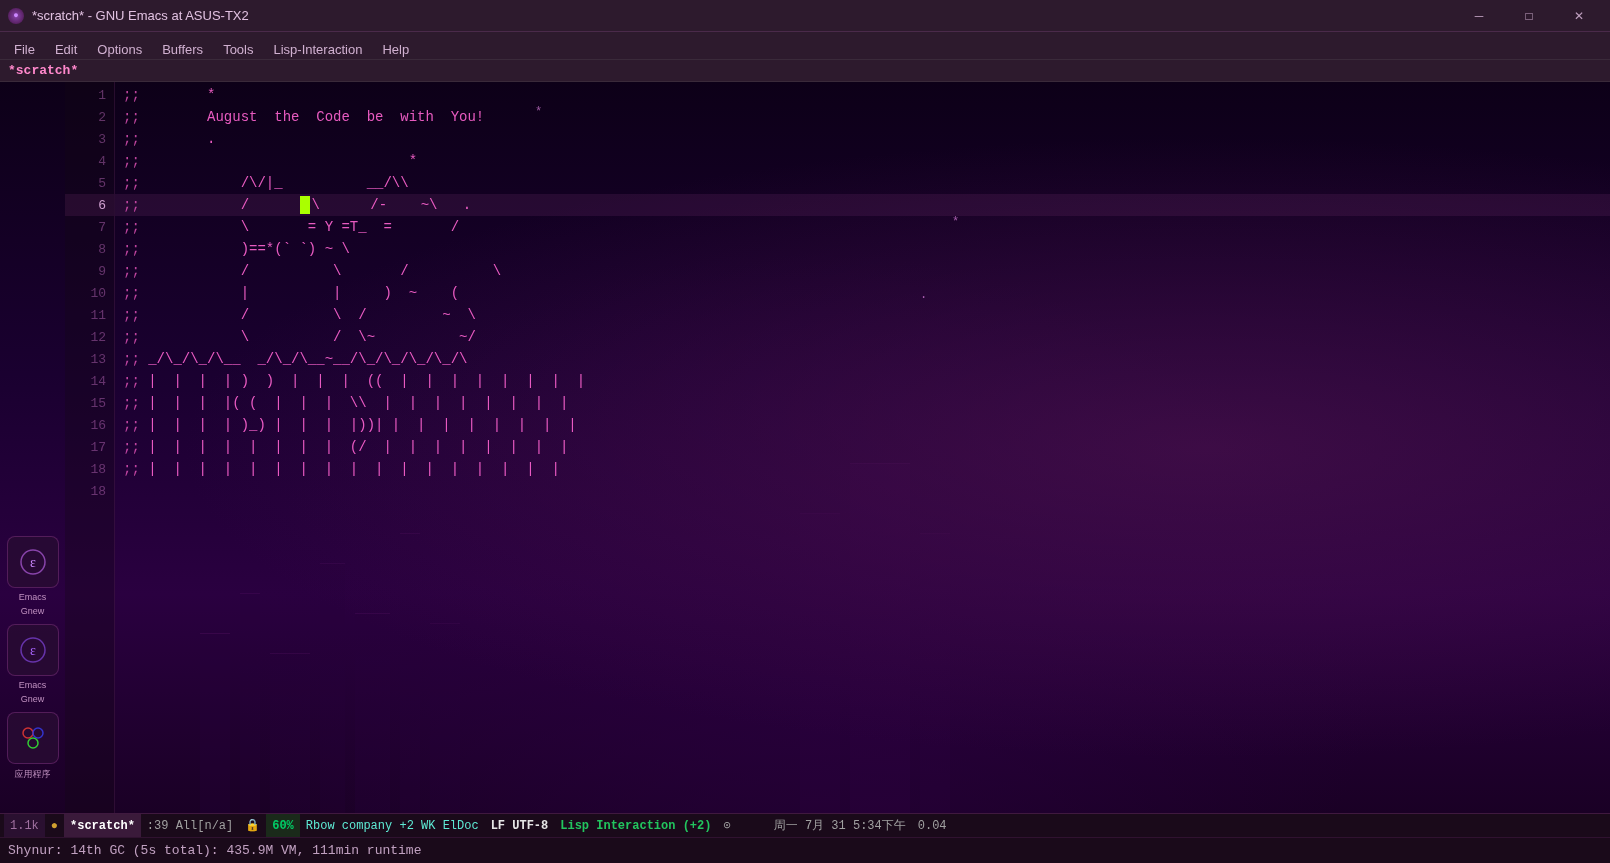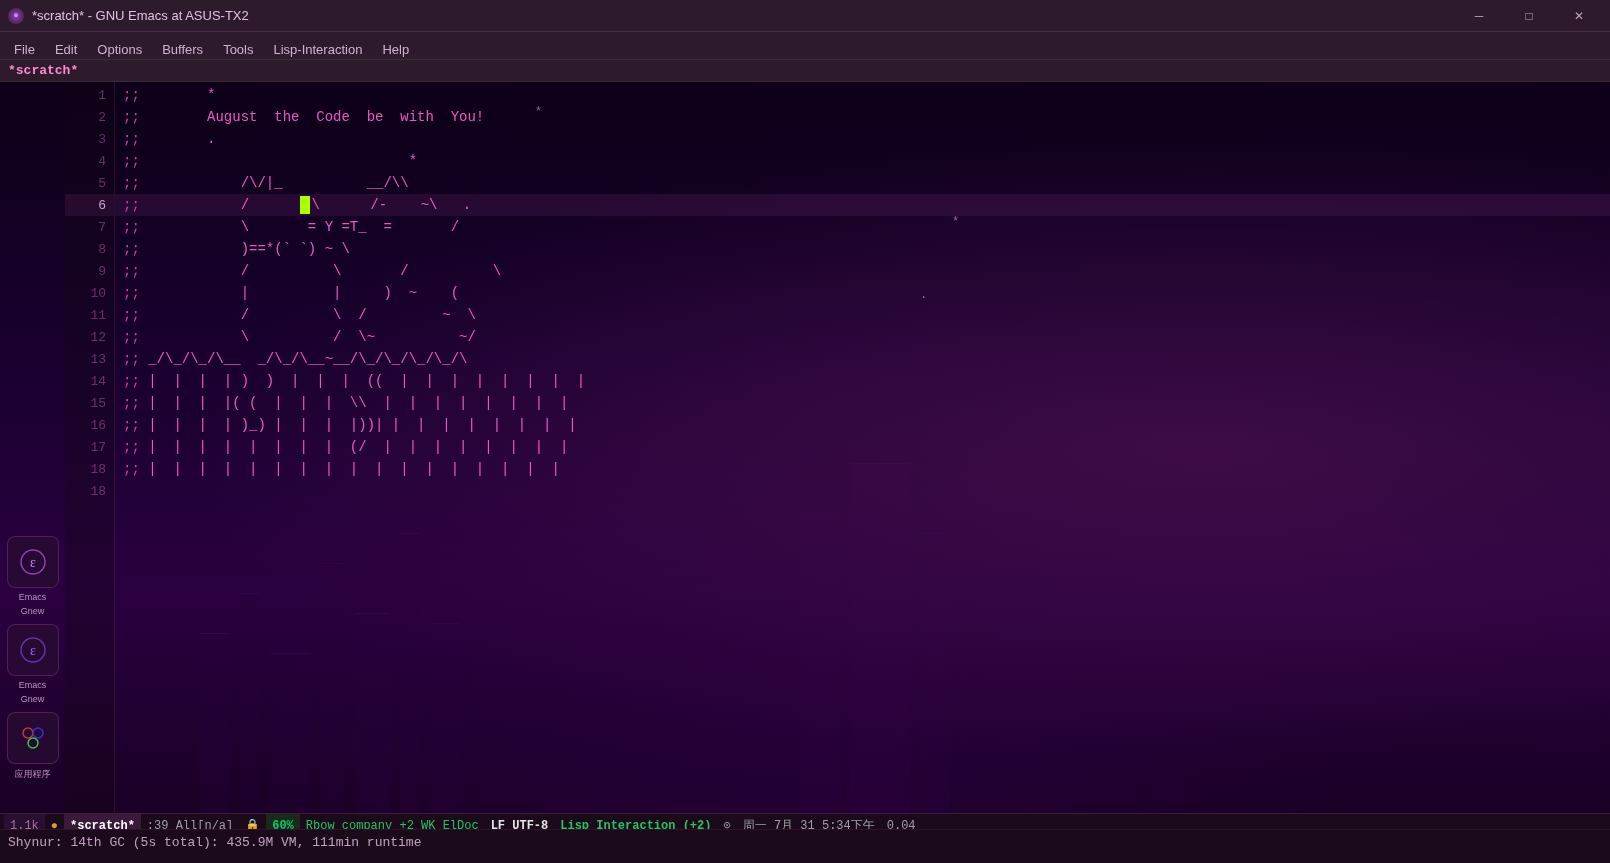--- a/index.html
+++ b/index.html
@@ -256,31 +256,31 @@
       height: 100%;
       display: flex;
       align-items: center;
     }
     .status-item.dark { color: #a070a0; background: #2a1030; }
     .status-item.icon-item { color: #d0a030; }
     .status-item.scratch { color: #ffffff; background: #3a1a3a; font-weight: bold; }
     .status-item.pos { color: #a0a0a0; }
     .status-item.lock-icon { color: #d0a030; }
     .status-item.percent { color: #00cc66; background: #1a2a1a; font-weight: bold; }
-    .status-item.mode { color: #22c55e; }
+    .status-item.mode { color: #5eead4; }
     .status-item.encoding { color: #e5e5e5; font-weight: bold; }
     .status-item.lisp-int { color: #22c55e; font-weight: bold; }
     .status-item.clock { color: #a0a0a0; }
-    .status-item.time { color: #a0a0a0; }
+    .status-item.time { color: #a0a0a0; margin-left: 31px; }
     .status-item.load { color: #a0a0a0; }
 
     
     #mini-buffer {
       position: absolute;
-      bottom: 8px;
+      bottom: 0;
       left: 0;
       right: 0;
       height: 26px;
       background: #1a0a1a;
       border-top: 1px solid rgba(100, 40, 100, 0.3);
       display: flex;
       align-items: center;
       padding: 0 8px;
       z-index: 10;
     }

